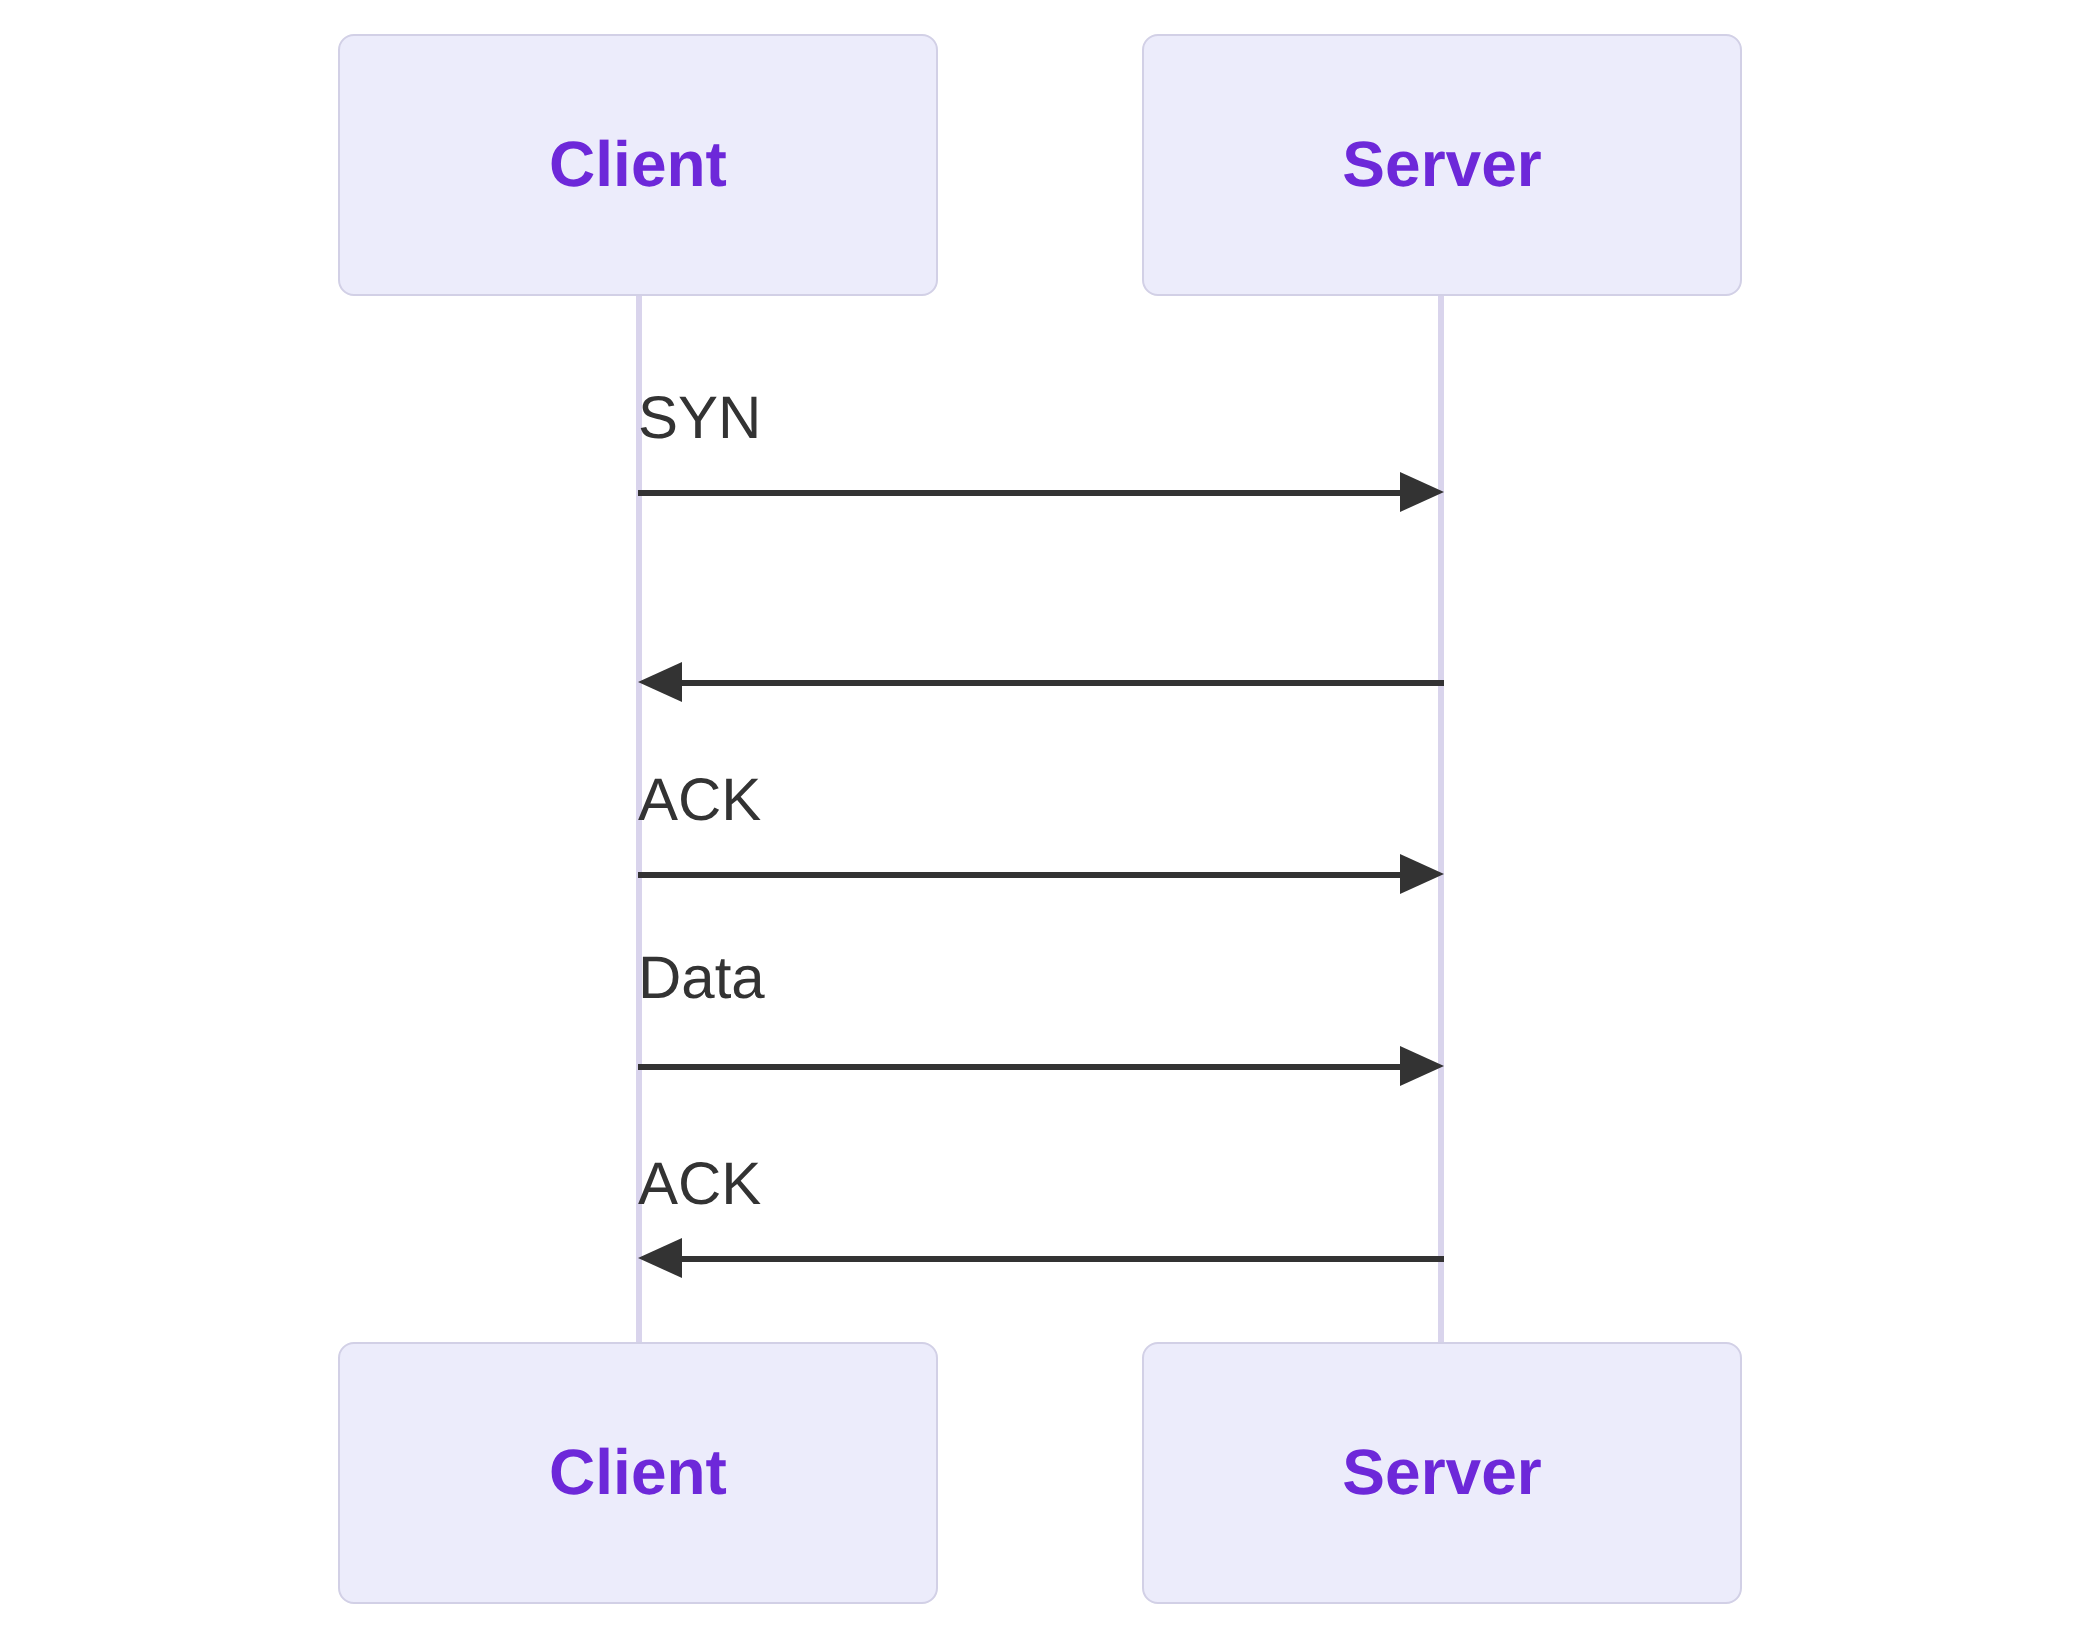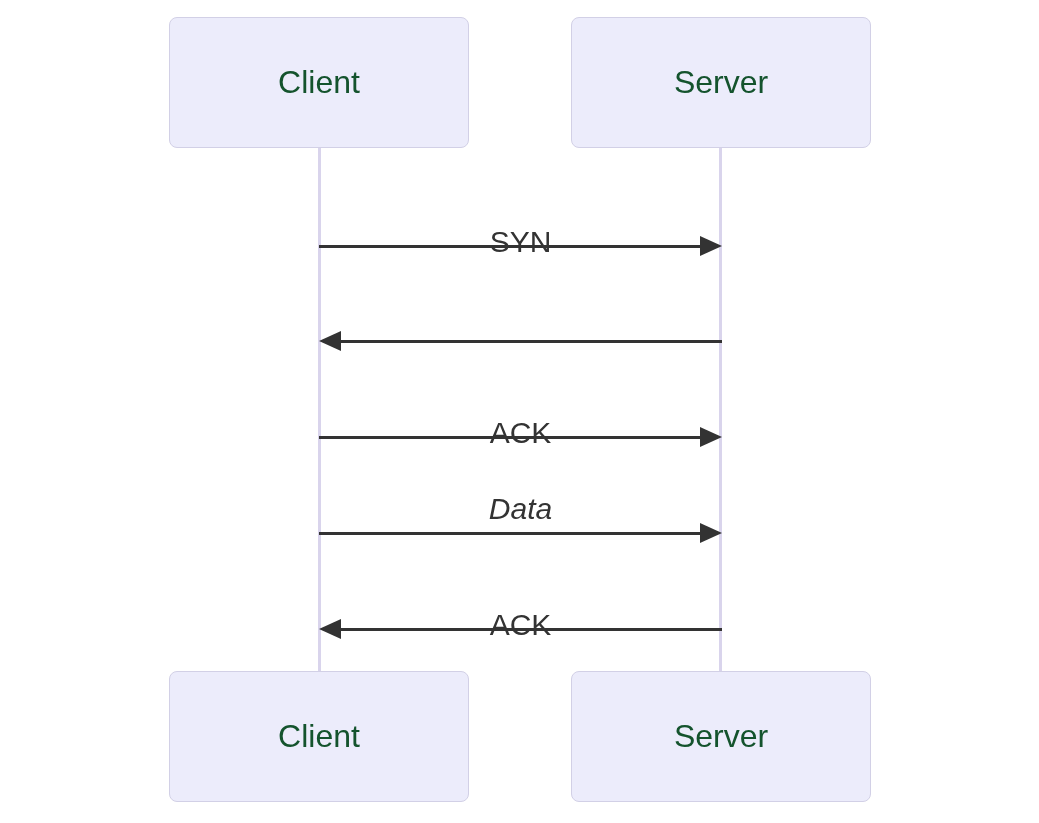--- a/index.html
+++ b/index.html
@@ -16,22 +16,23 @@
     position: absolute;
     width: 300px;
     height: 131px;
     background: #ececfb;
     border: 1.5px solid #d2d0e6;
     border-radius: 8px;
     display: flex;
     align-items: center;
     justify-content: center;
     font-size: 32px;
-    color: #14532d;
+    color: #6d28d9;
     z-index: 3;
+    font-weight: bold;
   }
   .actor-box.top-left     { left: 169px; top: 17px;  }
   .actor-box.top-right    { left: 571px; top: 17px;  }
   .actor-box.bottom-left  { left: 169px; top: 671px; }
   .actor-box.bottom-right { left: 571px; top: 671px; }
   .lifeline {
     position: absolute;
     width: 3px;
     top: 148px;
     height: 523px;
@@ -39,25 +40,23 @@
     z-index: 1;
   }
   .lifeline.left  { left: 318px; }
   .lifeline.right { left: 719px; }
   .message-label {
     position: absolute;
     left: 319px;
     width: 403px;
     height: 44px;
     line-height: 44px;
-    text-align: center;
     font-size: 30px;
     color: #333333;
     z-index: 2;
-    margin-top: 32px;
   }
   .arrow {
     position: absolute;
     left: 319px;
     width: 403px;
     height: 22px;
     z-index: 2;
   }
   .arrow .line {
     position: absolute;
@@ -80,21 +79,21 @@
     border-left: 22px solid #333333;
   }
   .arrow.dir-left .head {
     left: 0;
     border-right: 22px solid #333333;
   }
   
   #label-0 { top: 188px; }  #arrow-0 { top: 235px; }
   #label-1 { top: 284px; }  #arrow-1 { top: 330px; }
   #label-2 { top: 379px; }  #arrow-2 { top: 426px; }
-  #label-3 { top: 455px; font-style: italic; }  #arrow-3 { top: 522px; }
+  #label-3 { top: 468px; }  #arrow-3 { top: 522px; }
   #label-4 { top: 571px; }  #arrow-4 { top: 618px; }
 </style>
 </head>
 <body>
 
 <div id="canvas">
 
   <div class="lifeline left"></div>
   <div class="lifeline right"></div>
 

